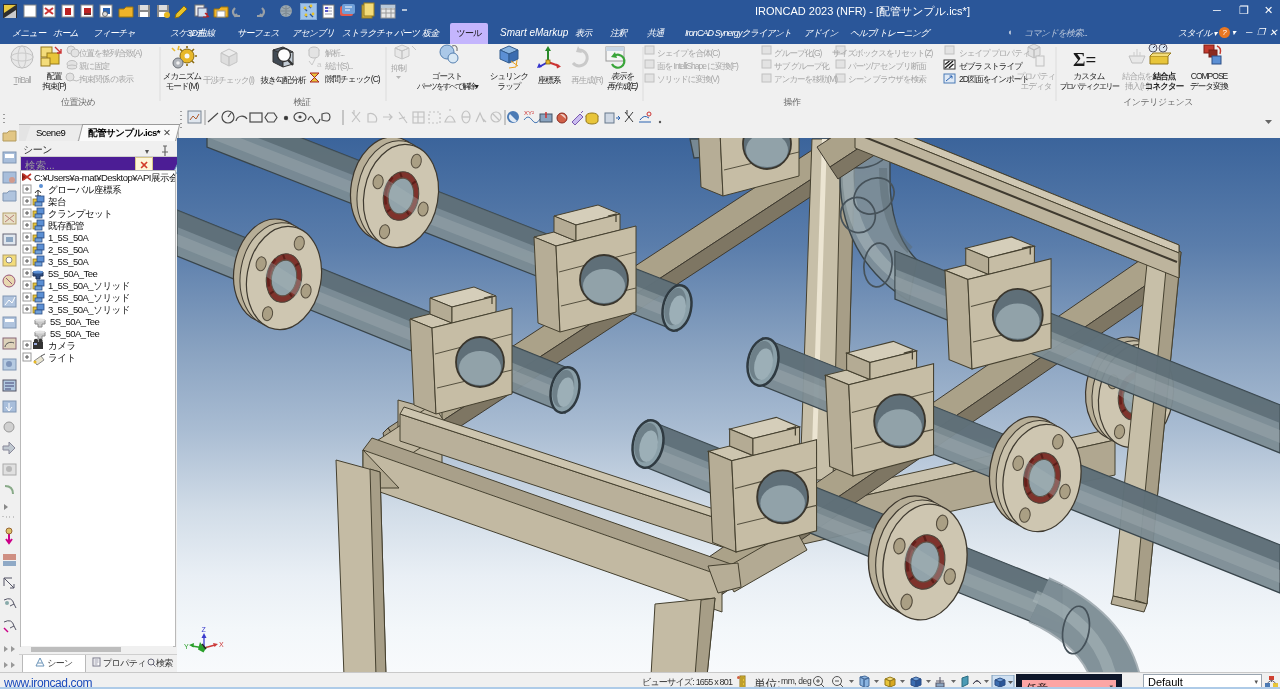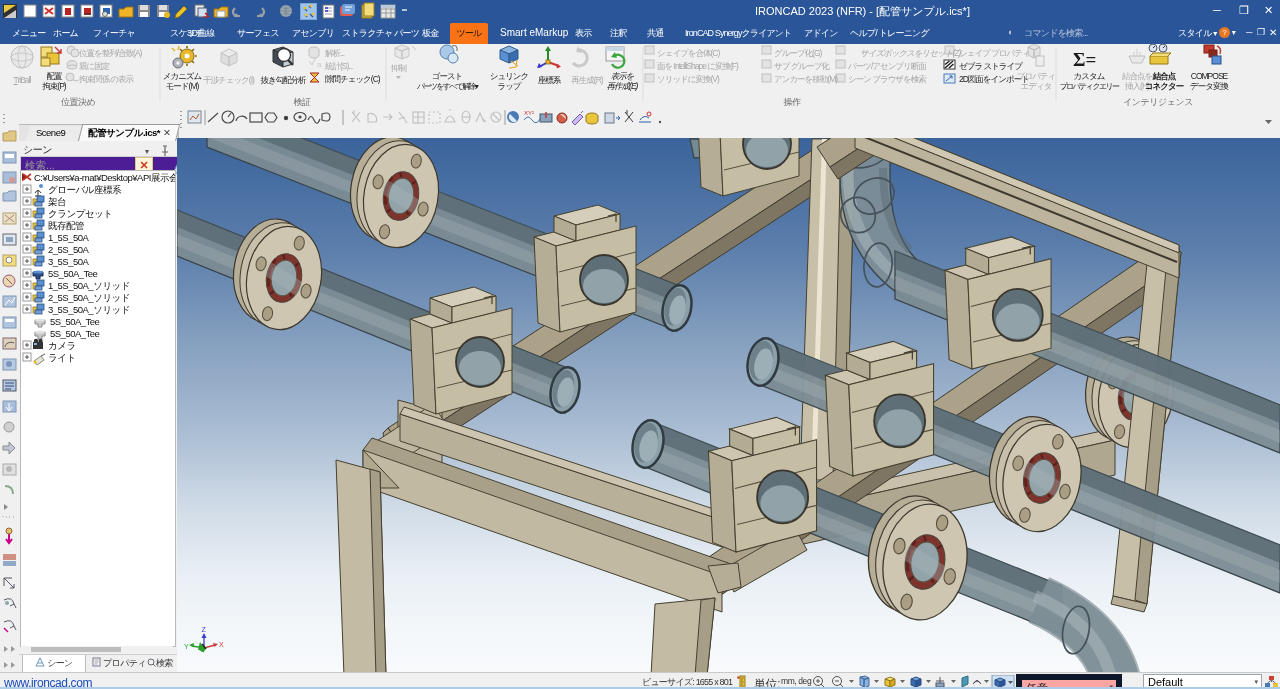--- a/index.html
+++ b/index.html
@@ -5,22 +5,22 @@
   html,body{margin:0;padding:0;}
   body{width:1280px;height:689px;position:relative;overflow:hidden;
        font-family:"Liberation Sans",sans-serif;background:#f0f0f0;}
   .abs{position:absolute;}
   
   #titlebar{left:0;top:0;width:1280px;height:22px;background:#2a5699;}
   #titletext{left:755px;top:4px;color:#fff;font-size:11px;}
   .winbtn{color:#fff;font-size:11px;top:4px;}
   
   #menurow{left:0;top:22px;width:1280px;height:22px;background:#2a5699;}
-  .mtab{position:absolute;top:5px;color:#fff;font-size:9px;letter-spacing:-0.8px;white-space:nowrap;}
-  #seltab{position:absolute;left:450px;top:1px;width:38px;height:21px;background:#f97316;
+  .mtab{position:absolute;top:5px;color:#fff;font-size:9px;letter-spacing:-0.8px;white-space:nowrap;font-style:italic;}
+  #seltab{position:absolute;left:450px;top:1px;width:38px;height:21px;background:#c4b5fd;
           border-radius:2px 2px 0 0;text-align:center;color:#111;font-size:9px;letter-spacing:-0.8px;line-height:21px;}
   
   #ribbon{left:0;top:44px;width:1280px;height:62px;background:#f0f0f0;border-bottom:1px solid #d4d4d4;}
   .rlabel{position:absolute;top:52px;font-size:9px;letter-spacing:-0.5px;color:#6a6a6a;width:100px;text-align:center;}
   .rbig{position:absolute;top:35px;font-size:8.5px;letter-spacing:-1px;color:#222;text-align:center;line-height:10px;white-space:nowrap;}
   .rsmall{position:absolute;font-size:8.5px;letter-spacing:-1px;color:#222;white-space:nowrap;height:12px;line-height:12px;}
   .gr{color:#a6a6a6 !important;}
   
   #toolrow{left:0;top:106px;width:1280px;height:32px;background:#f0f0f0;}
   
@@ -262,21 +262,21 @@
 <div class="rbig" style="left:487px;top:27px;width:44px;">シュリンク<br>ラップ</div>
 <div class="rbig" style="left:532px;top:31px;width:34px;">座標系</div>
 <div class="rbig gr" style="left:565px;top:31px;width:44px;text-align:center;">再生成(R)</div>
 <div class="rbig" style="left:602px;top:27px;width:40px;font-style:italic;">表示を<br>再作成(E)</div>
 <div class="rsmall gr" style="left:657px;top:3px;">シェイプを合体(C)</div>
 <div class="rsmall gr" style="left:657px;top:16px;">面を IntelliShape に変換(F)</div>
 <div class="rsmall gr" style="left:657px;top:29px;">ソリッドに変換(V)</div>
 <div class="rsmall gr" style="left:774px;top:3px;">グループ化(G)</div>
 <div class="rsmall gr" style="left:774px;top:16px;">サブ グループ化</div>
 <div class="rsmall gr" style="left:774px;top:29px;">アンカーを移動(M)</div>
-<div class="rsmall gr" style="left:860px;top:3px;font-style:italic;">サイズボックスをリセット(Z)</div>
+<div class="rsmall gr" style="left:832px;top:3px;">サイズボックスをリセット(Z)</div>
 <div class="rsmall gr" style="left:848px;top:16px;">パーツ/アセンブリ断面</div>
 <div class="rsmall gr" style="left:848px;top:29px;">シーン ブラウザを検索</div>
 <div class="rsmall gr" style="left:959px;top:3px;">シェイプ プロパティ</div>
 <div class="rsmall" style="left:959px;top:16px;">ゼブラ ストライプ</div>
 <div class="rsmall" style="left:959px;top:29px;text-align:right;">2D図面をインポート</div>
 <div class="rbig gr" style="left:1014px;top:27px;width:44px;">プロパティ<br>エディタ</div>
 <div class="rbig" style="left:1058px;top:27px;width:62px;">カスタム<br><span style="font-size:8px;letter-spacing:-1.7px;">プロパティ クエリー</span></div>
 <div class="rbig gr" style="left:1118px;top:27px;width:38px;">結合点を<br>挿入(H)</div>
 <div class="rbig" style="left:1144px;top:27px;width:40px;font-weight:bold;">結合点<br>コネクター</div>
 <div class="rbig" style="left:1186px;top:27px;width:46px;">COMPOSE<br>データ変換</div>

